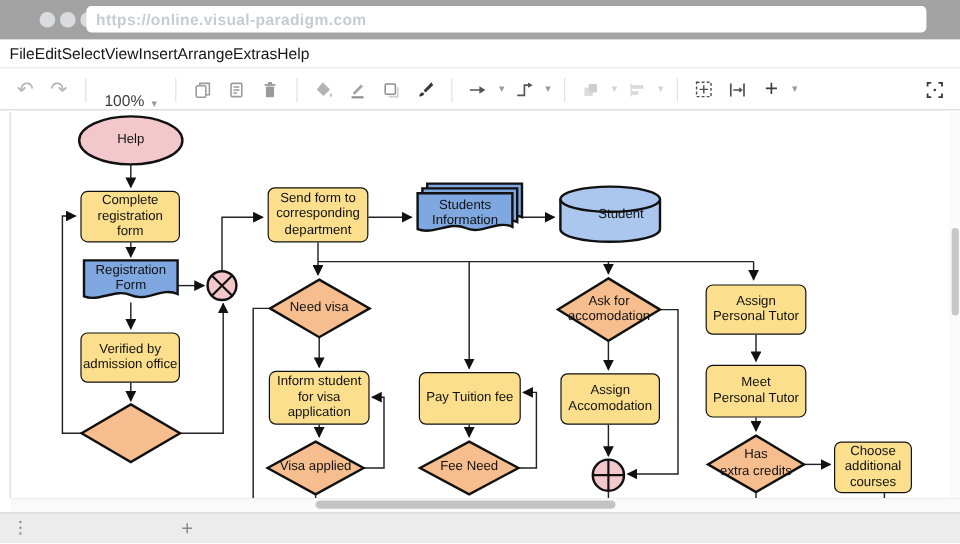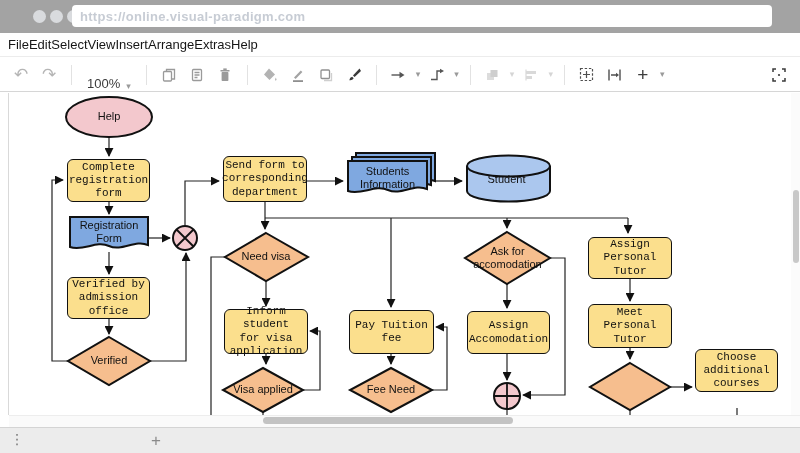--- a/index.html
+++ b/index.html
@@ -31,21 +31,21 @@
   .tbtn svg{display:block;}
   .spacer{flex:1;}
 
   
   .canvas{position:absolute;left:0;top:93px;width:800px;height:322px;background:#fff;}
   .canvas-left-edge{position:absolute;left:8px;top:93px;width:1px;height:322px;background:#d9d9d9;}
   svg.diagram{position:absolute;left:0;top:0;width:800px;height:453px;z-index:1;}
 
   .node-rect{position:absolute;z-index:2;background:#FBDF8D;border:1.5px solid #111;
     border-radius:6px;display:flex;align-items:center;justify-content:center;text-align:center;
-    font-size:11px;line-height:1.2;color:#111;box-sizing:border-box;white-space:pre-line;padding:1px;font-family:Liberation Mono, monospace;}
+    font-size:11px;line-height:1.2;color:#111;box-sizing:border-box;white-space:pre-line;padding:1px;}
   .node-label{position:absolute;z-index:2;display:flex;align-items:center;justify-content:center;
     text-align:center;font-size:11px;line-height:1.2;color:#111;white-space:pre-line;pointer-events:none;}
 
   
   .hscroll-strip{position:absolute;left:9px;top:415px;width:791px;height:12px;background:#fafafa;
     border-top:1px solid #ededed;box-sizing:border-box;}
   .hscroll-thumb{position:absolute;left:263px;top:417px;width:250px;height:7px;border-radius:4px;background:#c3c3c3;z-index:3;}
   .vscroll-track{position:absolute;right:0;top:93px;width:9px;height:322px;background:#fbfbfb;}
   .vscroll-thumb{position:absolute;right:1px;top:190px;width:6px;height:73px;border-radius:3px;background:#c8c8c8;z-index:3;}
 
@@ -279,36 +279,37 @@
   <div class="node-rect" style="left:224px;top:309px;width:84px;height:45px"><span>Inform student
 for visa
 application</span></div>
   <div class="node-rect" style="left:349px;top:310px;width:85px;height:44px"><span>Pay Tuition fee</span></div>
   <div class="node-rect" style="left:467px;top:311px;width:83px;height:43px"><span>Assign
 Accomodation</span></div>
   <div class="node-rect" style="left:588px;top:237px;width:84px;height:42px"><span>Assign
 Personal Tutor</span></div>
   <div class="node-rect" style="left:588px;top:304px;width:84px;height:44px"><span>Meet
 Personal Tutor</span></div>
-  <div class="node-rect" style="left:695px;top:349px;width:83px;height:43px"><span>Choose
+  <div class="node-rect" style="left:695px;top:368px;width:65px;height:43px"><span>Choose
 additional
 courses</span></div>
 
   <div class="node-label" style="left:66px;top:97px;width:86px;height:40px">Help</div>
   <div class="node-label" style="left:70px;top:217px;width:78px;height:30px">Registration
 Form</div>
-  <div class="node-label" style="left:69px;top:339px;width:80px;height:44px">Verified</div>
   <div class="node-label" style="left:348px;top:162px;width:79px;height:32px">Students
 Information</div>
-  <div class="node-label" style="left:465px;top:160px;width:83px;height:40px">Student</div>
+  <div class="node-label" style="left:476px;top:160px;width:83px;height:40px">Student</div>
   <div class="node-label" style="left:226px;top:235px;width:80px;height:44px">Need visa</div>
   <div class="node-label" style="left:223px;top:368px;width:80px;height:44px">Visa applied</div>
   <div class="node-label" style="left:351px;top:368px;width:80px;height:44px">Fee Need</div>
   <div class="node-label" style="left:464px;top:234px;width:87px;height:48px">Ask for
 accomodation</div>
+  <div class="node-label" style="left:588px;top:364px;width:84px;height:45px">Has
+extra credits</div>
 
   <div class="hscroll-strip"></div>
   <div class="hscroll-thumb"></div>
   <div class="vscroll-track"></div>
   <div class="vscroll-thumb"></div>
 
   <div class="tabbar">
     <span class="kebab">⋮</span>
     <div class="page-tab">
         <span>Page-1</span>

